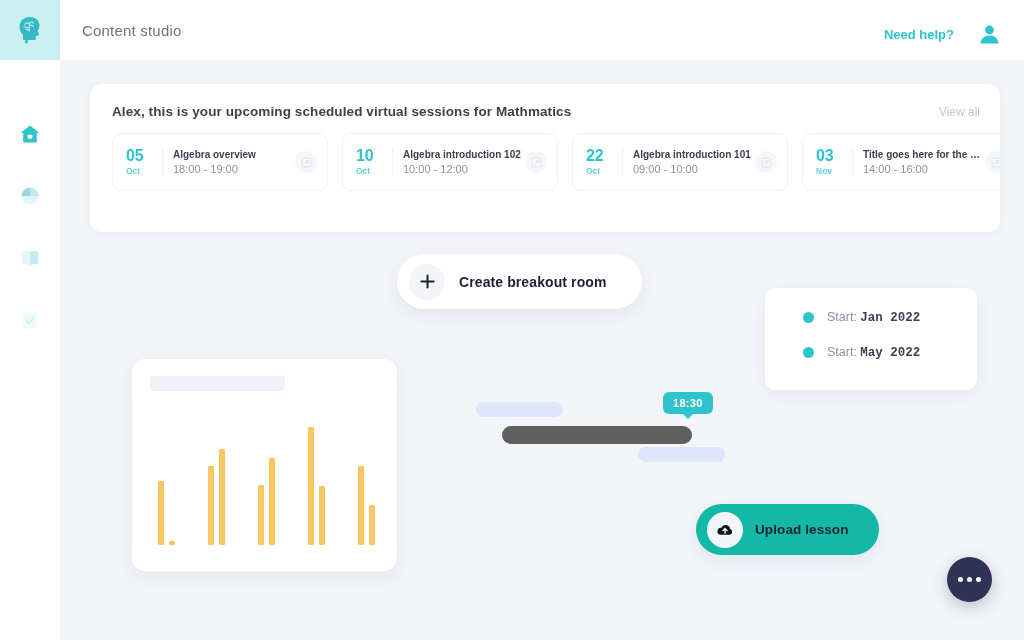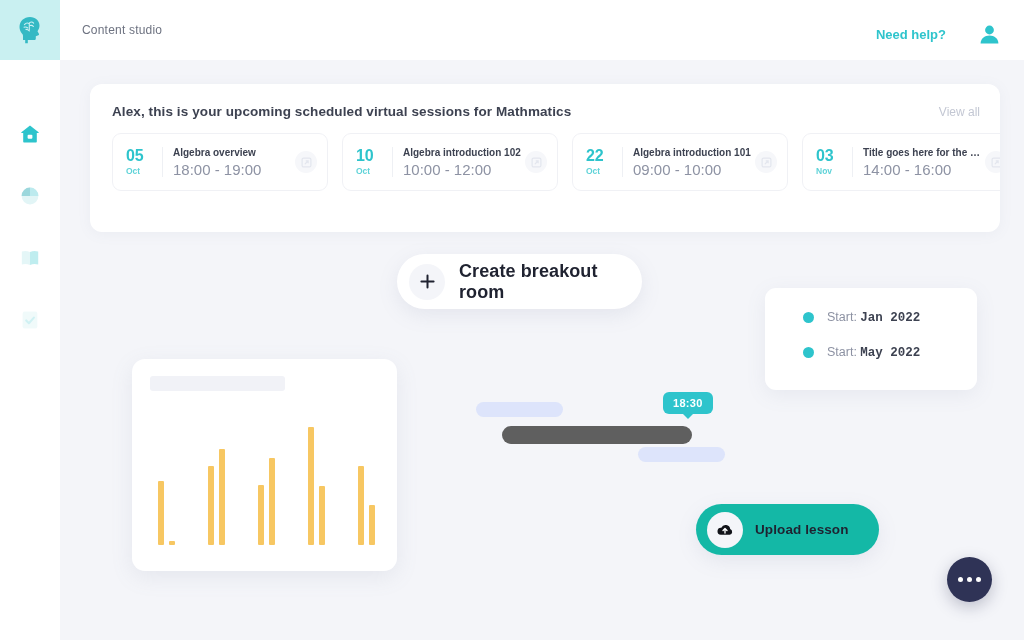--- a/index.html
+++ b/index.html
@@ -26,22 +26,22 @@
   .nav-item.dim   { opacity:.45; }
   .nav-item.dimmer{ opacity:.30; }
   .nav-item.faint { opacity:.22; }
 
   
   .header {
     position:absolute; left:60px; top:0; width:964px; height:60px;
     background:#ffffff; display:flex; align-items:center;
     padding:0 22px 0 22px; z-index:4;
   }
-  .header-title { font-size:12px; color:#6d7280; letter-spacing:.2px; }
-  .header-right { margin-left:auto; display:flex; align-items:center; gap:30px;margin-top:8px; }
+  .header-title { font-size:15px; color:#6d7280; letter-spacing:.2px; }
+  .header-right { margin-left:auto; display:flex; align-items:center; gap:22px;margin-top:8px; }
   .need-help { font-size:13px; font-weight:bold; color:#2ec4cc; cursor:pointer; }
   .avatar-icon { width:26px; height:26px; display:flex; align-items:center; justify-content:center; cursor:pointer; }
 
   
   .content { position:absolute; left:60px; top:60px; width:964px; height:580px; background:#f4f5f9; }
 
   
   .sessions-card {
     position:absolute; left:30px; top:24px; width:910px; height:148px;
     background:#ffffff; border-radius:12px; box-shadow:0 2px 14px rgba(120,130,160,.07);
@@ -58,37 +58,37 @@
   }
   .sc-date { width:34px; text-align:left; }
   .sc-day { font-size:16px; font-weight:bold; color:#2ec4cc; line-height:1.05; letter-spacing:-.2px; }
   .sc-mon { font-size:8.5px; font-weight:bold; color:#5fd3d8; margin-top:1px; }
   .sc-sep { width:1px; height:30px; background:#eef0f4; margin:0 10px 0 2px; }
   .sc-body { flex:1; min-width:0; }
   .sc-title {
     font-size:10px; font-weight:bold; color:#3d4251; white-space:nowrap;
     overflow:hidden; text-overflow:ellipsis;
   }
-  .sc-time { font-size:15px; color:#8d92a3; margin-top:3px; }
+  .sc-time { font-size:11px; color:#8d92a3; margin-top:3px; }
   .sc-action {
     width:22px; height:22px; border-radius:50%; background:#f6f7fa;
     display:flex; align-items:center; justify-content:center; flex:0 0 auto; cursor:pointer;
   }
 
   
   .breakout-btn {
     position:absolute; left:337px; top:194px; width:245px; height:55px;
     background:#ffffff; border-radius:28px; box-shadow:0 6px 20px rgba(120,130,160,.13);
     display:flex; align-items:center; padding-left:12px; gap:14px; cursor:pointer;
   }
   .circle-icon {
     width:36px; height:36px; border-radius:50%; background:#f4f5f9;
     display:flex; align-items:center; justify-content:center; flex:0 0 auto;
   }
-  .breakout-label { font-size:18px; font-weight:bold; color:#1f2230; letter-spacing:.1px; }
+  .breakout-label { font-size:14px; font-weight:bold; color:#1f2230; letter-spacing:.1px; }
 
   
   .avatar-ring { position:absolute; left:86px; top:300px; width:78px; height:78px; }
   .avatar-photo {
     position:absolute; left:5px; top:8px; width:62px; height:62px; border-radius:50%;
     overflow:hidden; background:#b9c6cd; box-shadow:0 3px 10px rgba(120,130,160,.18);
   }
 
   
   .chart-card {

